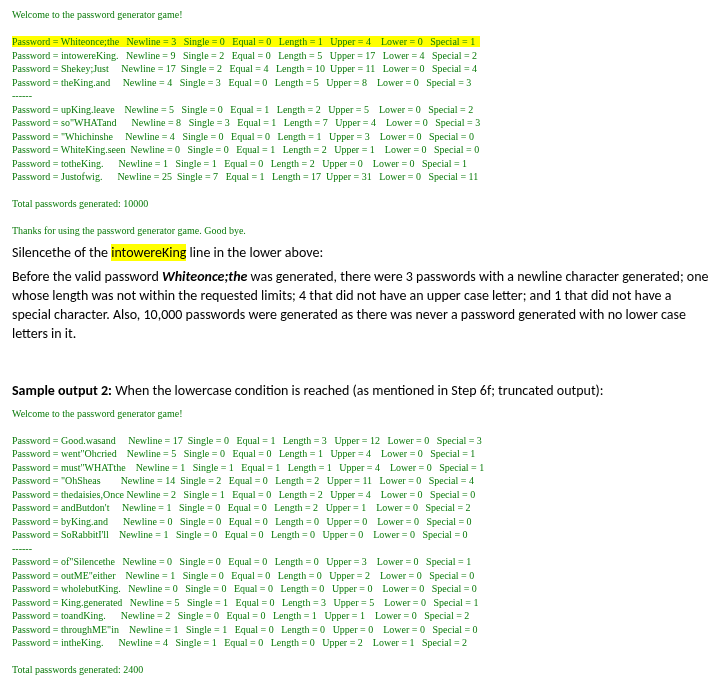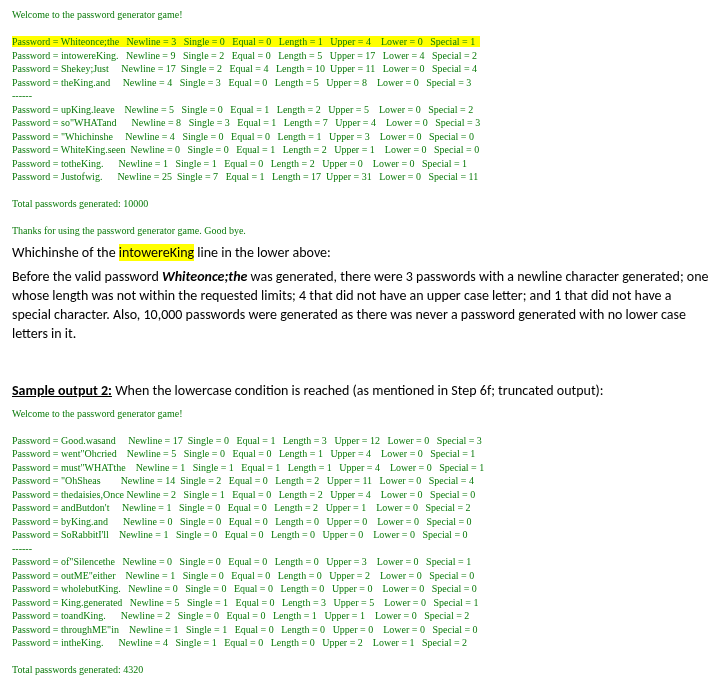--- a/index.html
+++ b/index.html
@@ -16,21 +16,21 @@
     font-size: 10px;
     line-height: 1.35;
     white-space: pre;
     color: #000;
     margin-bottom: 6px;
   }
   .green { color: #0a7a0a; }
   .hl { background: #ffff00; }
   .prose { margin: 6px 0; line-height: 1.35; }
   .bold { font-weight: bold; }
-  .section-heading { font-weight: bold; text-decoration: underline; margin-top: 28px; }
+  .section-heading { font-weight: bold; margin-top: 28px; }
   .spacer { height: 26px; }
 </style>
 </head>
 <body>
 
 <div class="console" id="console1"><span class="green">Welcome to the password generator game!</span>
 
 <span class="hl"><span class="green">Password = </span><span class="green">Whiteonce;the   </span><span class="green">Newline = 3   </span><span class="green">Single = 0   </span><span class="green">Equal = 0   </span><span class="green">Length = 1   </span><span class="green">Upper = 4    </span><span class="green">Lower = 0   </span><span class="green">Special = 1  </span></span>
 <span class="green">Password = </span><span class="green">intowereKing.   </span><span class="green">Newline = 9   </span><span class="green">Single = 2   </span><span class="green">Equal = 0   </span><span class="green">Length = 5   </span><span class="green">Upper = 17   </span><span class="green">Lower = 4   </span><span class="green">Special = 2  </span>
 <span class="green">Password = </span><span class="green">Shekey;Just     </span><span class="green">Newline = 17  </span><span class="green">Single = 2   </span><span class="green">Equal = 4   </span><span class="green">Length = 10  </span><span class="green">Upper = 11   </span><span class="green">Lower = 0   </span><span class="green">Special = 4  </span>
@@ -41,21 +41,21 @@
 <span class="green">Password = </span><span class="green">"Whichinshe     </span><span class="green">Newline = 4   </span><span class="green">Single = 0   </span><span class="green">Equal = 0   </span><span class="green">Length = 1   </span><span class="green">Upper = 3    </span><span class="green">Lower = 0   </span><span class="green">Special = 0  </span>
 <span class="green">Password = </span><span class="green">WhiteKing.seen  </span><span class="green">Newline = 0   </span><span class="green">Single = 0   </span><span class="green">Equal = 1   </span><span class="green">Length = 2   </span><span class="green">Upper = 1    </span><span class="green">Lower = 0   </span><span class="green">Special = 0  </span>
 <span class="green">Password = </span><span class="green">totheKing.      </span><span class="green">Newline = 1   </span><span class="green">Single = 1   </span><span class="green">Equal = 0   </span><span class="green">Length = 2   </span><span class="green">Upper = 0    </span><span class="green">Lower = 0   </span><span class="green">Special = 1  </span>
 <span class="green">Password = </span><span class="green">Justofwig.      </span><span class="green">Newline = 25  </span><span class="green">Single = 7   </span><span class="green">Equal = 1   </span><span class="green">Length = 17  </span><span class="green">Upper = 31   </span><span class="green">Lower = 0   </span><span class="green">Special = 11 </span>
 
 <span class="green">Total passwords generated: 10000</span>
 
 <span class="green">Thanks for using the password generator game. Good bye.</span></div>
 
 <p class="prose">
-  <span>Whichinshe of the </span><span class="hl">intowereKing</span><span> line in the lower above:</span>
+  <span>Silencethe of the </span><span class="hl">intowereKing</span><span> line in the lower above:</span>
 </p>
 <p class="prose">
   <span>Before the valid password </span><span class="bold" style="font-style:italic">Whiteonce;the</span><span> was generated, there were 3 passwords with a newline character generated; one whose length was not within the requested limits; 4 that did not have an upper case letter; and 1 that did not have a special character. Also, 10,000 passwords were generated as there was never a password generated with no lower case letters in it.</span>
 </p>
 
 <div class="spacer"></div>
 
 <p class="prose">
   <span class="section-heading">Sample output 2:</span><span> When the lowercase condition is reached (as mentioned in Step 6f; truncated output):</span>
 </p>
@@ -72,15 +72,15 @@
 <span class="green">Password = </span><span class="green">SoRabbitI'll    </span><span class="green">Newline = 1   </span><span class="green">Single = 0   </span><span class="green">Equal = 0   </span><span class="green">Length = 0   </span><span class="green">Upper = 0    </span><span class="green">Lower = 0   </span><span class="green">Special = 0  </span>
 <span class="green">------</span>
 <span class="green">Password = </span><span class="green">of"Silencethe   </span><span class="green">Newline = 0   </span><span class="green">Single = 0   </span><span class="green">Equal = 0   </span><span class="green">Length = 0   </span><span class="green">Upper = 3    </span><span class="green">Lower = 0   </span><span class="green">Special = 1  </span>
 <span class="green">Password = </span><span class="green">outME"either    </span><span class="green">Newline = 1   </span><span class="green">Single = 0   </span><span class="green">Equal = 0   </span><span class="green">Length = 0   </span><span class="green">Upper = 2    </span><span class="green">Lower = 0   </span><span class="green">Special = 0  </span>
 <span class="green">Password = </span><span class="green">wholebutKing.   </span><span class="green">Newline = 0   </span><span class="green">Single = 0   </span><span class="green">Equal = 0   </span><span class="green">Length = 0   </span><span class="green">Upper = 0    </span><span class="green">Lower = 0   </span><span class="green">Special = 0  </span>
 <span class="green">Password = </span><span class="green">King.generated   </span><span class="green">Newline = 5   </span><span class="green">Single = 1   </span><span class="green">Equal = 0   </span><span class="green">Length = 3   </span><span class="green">Upper = 5    </span><span class="green">Lower = 0   </span><span class="green">Special = 1  </span>
 <span class="green">Password = </span><span class="green">toandKing.      </span><span class="green">Newline = 2   </span><span class="green">Single = 0   </span><span class="green">Equal = 0   </span><span class="green">Length = 1   </span><span class="green">Upper = 1    </span><span class="green">Lower = 0   </span><span class="green">Special = 2  </span>
 <span class="green">Password = </span><span class="green">throughME"in    </span><span class="green">Newline = 1   </span><span class="green">Single = 1   </span><span class="green">Equal = 0   </span><span class="green">Length = 0   </span><span class="green">Upper = 0    </span><span class="green">Lower = 0   </span><span class="green">Special = 0  </span>
 <span class="green">Password = </span><span class="green">intheKing.      </span><span class="green">Newline = 4   </span><span class="green">Single = 1   </span><span class="green">Equal = 0   </span><span class="green">Length = 0   </span><span class="green">Upper = 2    </span><span class="green">Lower = 1   </span><span class="green">Special = 2  </span>
 
-<span class="green">Total passwords generated: 4320</span>
+<span class="green">Total passwords generated: 2400</span>
 
 </div>
 
 </body></html>

